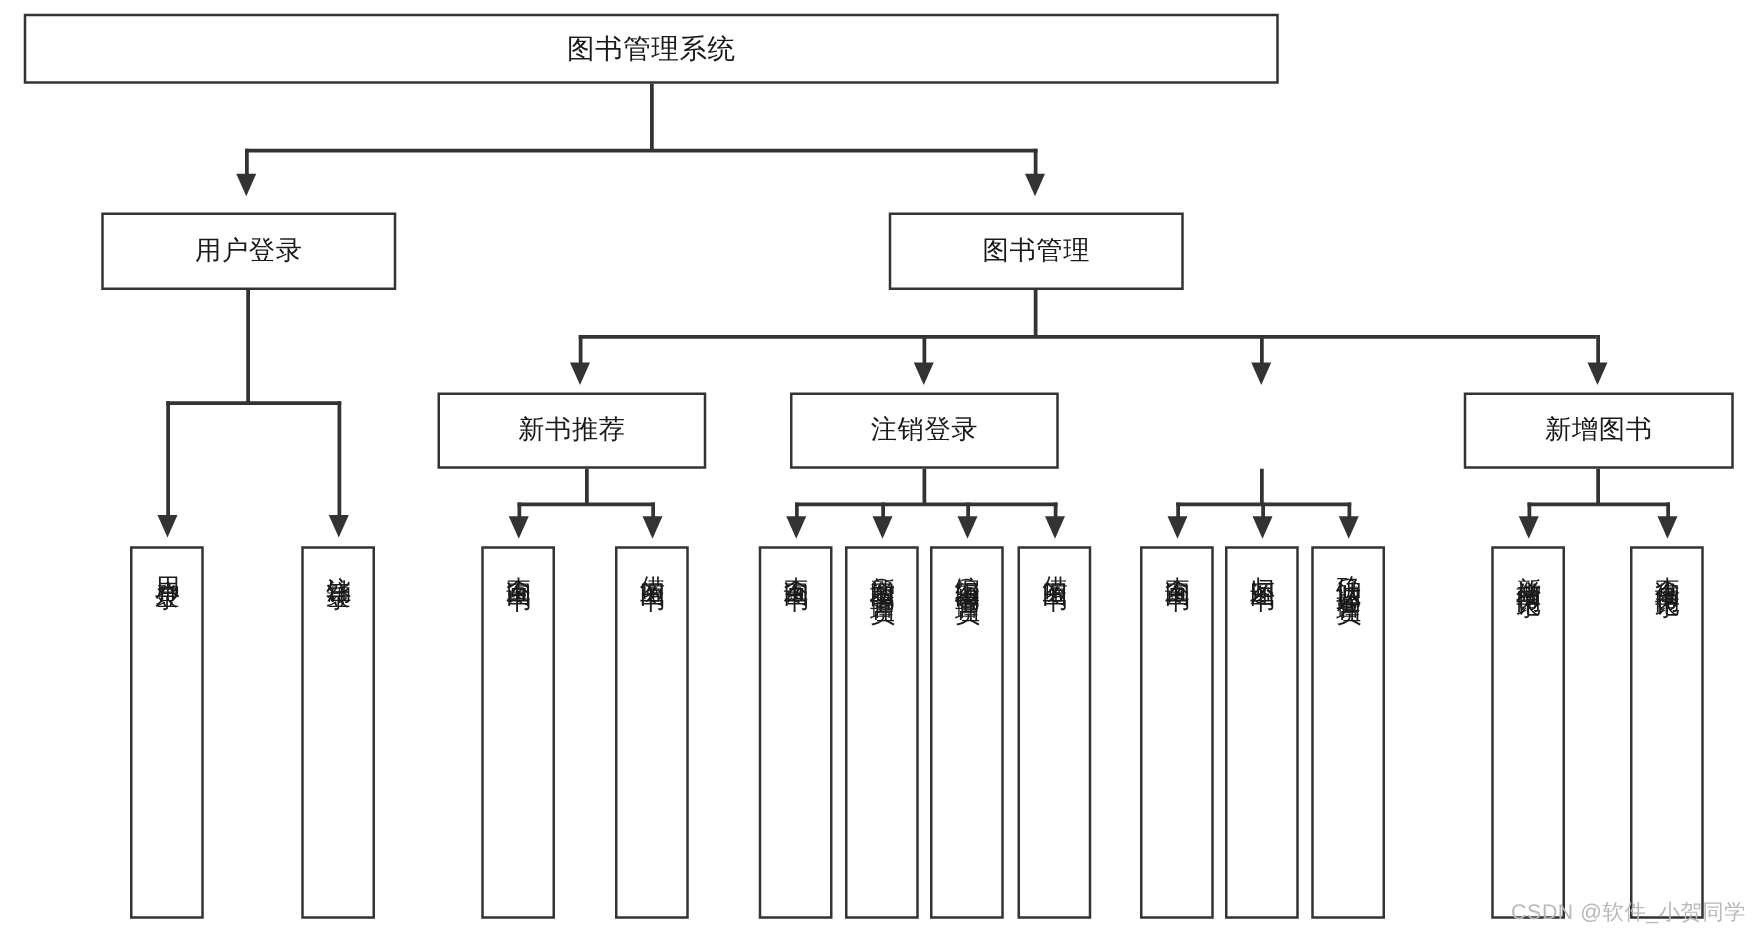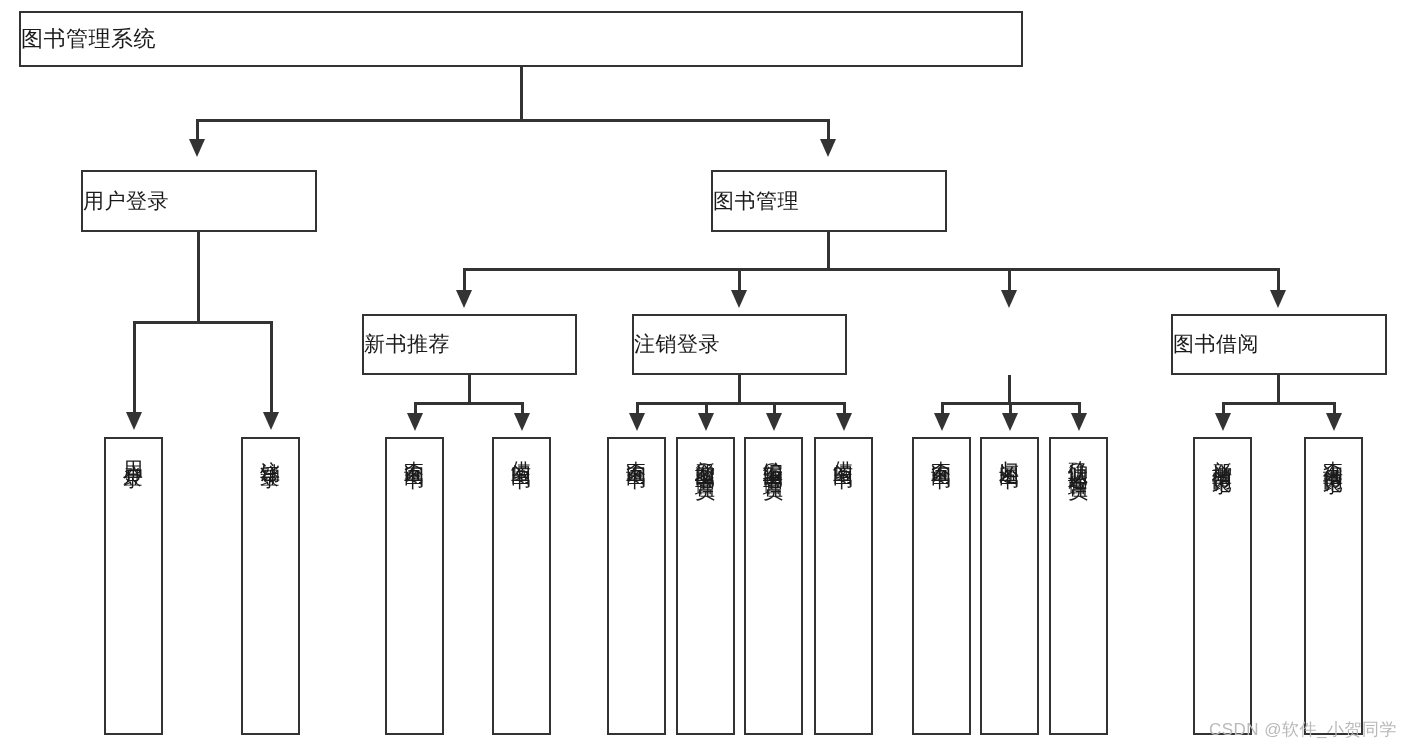--- a/index.html
+++ b/index.html
@@ -19,20 +19,21 @@
     overflow: hidden;
   }
   
   .node {
     position: absolute;
     box-sizing: border-box;
     background: #ffffff;
     border: 2px solid #333333;
     display: flex;
     align-items: center;
+    justify-content: center;
     color: #1a1a1a;
   }
   .node .label {
     display: block;
     text-align: center;
     line-height: 1.25;
     white-space: nowrap;
   }
   
   .node.h .label {
@@ -126,28 +127,28 @@
 
   <div class="edge-v" style="left:738px; top:268px; width:3px; height:24px;"></div>
   <div class="arrow" style="left:731px; top:290px;"></div>
 
   <div class="edge-v" style="left:1008px; top:268px; width:3px; height:24px;"></div>
   <div class="arrow" style="left:1001px; top:290px;"></div>
 
   <div class="edge-v" style="left:1277px; top:268px; width:3px; height:24px;"></div>
   <div class="arrow" style="left:1270px; top:290px;"></div>
 
-  <div class="node h" style="left:362px; top:314px; width:215px; height:61px;">
+  <div class="node h" style="left:350px; top:314px; width:215px; height:61px;">
     <span class="label">新书推荐</span>
   </div>
   <div class="node h" style="left:632px; top:314px; width:215px; height:61px;">
     <span class="label">注销登录</span>
   </div>
   <div class="node h" style="left:1171px; top:314px; width:216px; height:61px;">
-    <span class="label">图书借阅</span>
+    <span class="label">新增图书</span>
   </div>
 
   <div class="edge-v" style="left:468px; top:375px; width:3px; height:29px;"></div>
   <div class="edge-h" style="left:414px; top:402px; width:110px; height:3px;"></div>
   <div class="edge-v" style="left:414px; top:402px; width:3px; height:14px;"></div>
   <div class="arrow" style="left:407px; top:413px;"></div>
   <div class="edge-v" style="left:521px; top:402px; width:3px; height:14px;"></div>
   <div class="arrow" style="left:514px; top:413px;"></div>
 
   <div class="edge-v" style="left:738px; top:375px; width:3px; height:29px;"></div>

